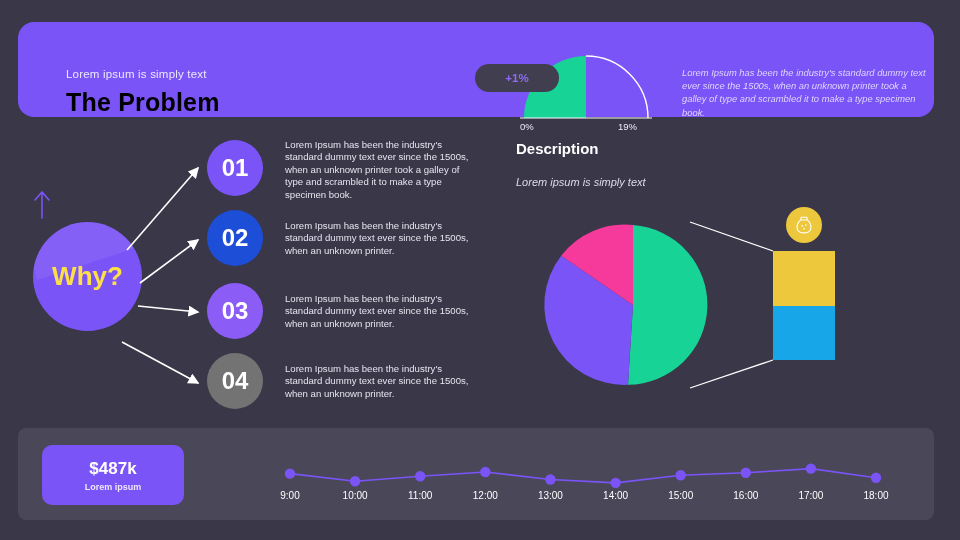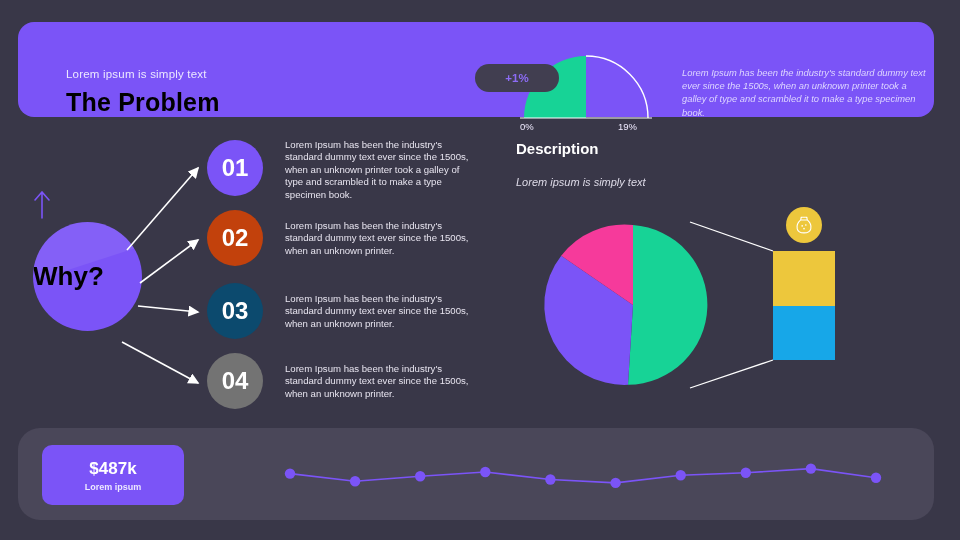--- a/index.html
+++ b/index.html
@@ -45,22 +45,22 @@
     background: #413e50;
     display: flex; align-items: center; justify-content: center;
     font-size: 11.5px; font-weight: bold; color: #8c6cf5;
   }
 
   
   #why-circle {
     position: absolute; left: 33px; top: 222px;
     width: 109px; height: 109px; border-radius: 50%;
     background: #7b54f7;
-    display: flex; align-items: center; 
-    font-size: 26px; font-weight: bold; color: #000000;
+    display: flex; align-items: center; justify-content: center;
+    font-size: 26px; font-weight: bold; color: #fde047;
     overflow: hidden;
   }
   #why-circle::before {
     content: ""; position: absolute; left: -10%; top: -35%;
     width: 130%; height: 70%;
     background: rgba(255,255,255,.07);
     transform: rotate(-18deg);
   }
   #why-label { position: relative; z-index: 2; }
   #up-arrow-icon { position: absolute; left: 32px; top: 190px; width: 20px; height: 30px; }
@@ -72,22 +72,22 @@
     position: absolute; left: 0; top: 0;
     width: 56px; height: 56px; border-radius: 50%;
     display: flex; align-items: center; justify-content: center;
     font-size: 24px; font-weight: bold; color: #ffffff;
   }
   .item-text {
     position: absolute; left: 78px; width: 190px;
     font-size: 9.6px; line-height: 12.4px; color: #e7e4ef;
   }
   #item-0 { top: 140px; } #item-0 .item-circle { background: #7b54f7; }
-  #item-1 { top: 210px; } #item-1 .item-circle { background: #c2410c; }
-  #item-2 { top: 283px; } #item-2 .item-circle { background: #0c4a6e; }
+  #item-1 { top: 210px; } #item-1 .item-circle { background: #1d4ed8; }
+  #item-2 { top: 283px; } #item-2 .item-circle { background: #8b5cf6; }
   #item-3 { top: 353px; } #item-3 .item-circle { background: #737373; }
   #item-0 .item-text { top: -1px; }
   #item-1 .item-text { top: 10px; }
   #item-2 .item-text { top: 10px; }
   #item-3 .item-text { top: 10px; }
 
   
   #desc-title {
     position: absolute; left: 516px; top: 140px;
     font-size: 15px; font-weight: bold; color: #ffffff;
@@ -109,21 +109,21 @@
     position: absolute; left: 281px; top: 7px;
     width: 36px; height: 36px; border-radius: 50%;
     background: #edc73c;
     display: flex; align-items: center; justify-content: center;
   }
 
   
   #footer {
     position: absolute; left: 18px; top: 428px;
     width: 916px; height: 92px;
-    background: #4a4759; border-radius: 22px;
+    background: #4a4759; border-radius: 8px;
   }
   #kpi-card {
     position: absolute; left: 24px; top: 17px;
     width: 142px; height: 60px; border-radius: 10px;
     background: #7b54f7;
     display: flex; flex-direction: column;
     align-items: center; justify-content: center;
   }
   #kpi-value { font-size: 17px; font-weight: bold; color: #ffffff; }
   #kpi-label { font-size: 9px; color: #ece8ff; margin-top: 3px; font-weight: bold; }
@@ -244,15 +244,27 @@
         <circle cx="107.1" cy="39.2" r="5.2" fill="#7b54f7"></circle>
         <circle cx="172.2" cy="34.2" r="5.2" fill="#7b54f7"></circle>
         <circle cx="237.3" cy="30.0" r="5.2" fill="#7b54f7"></circle>
         <circle cx="302.4" cy="37.5" r="5.2" fill="#7b54f7"></circle>
         <circle cx="367.6" cy="40.9" r="5.2" fill="#7b54f7"></circle>
         <circle cx="432.7" cy="33.3" r="5.2" fill="#7b54f7"></circle>
         <circle cx="497.8" cy="30.8" r="5.2" fill="#7b54f7"></circle>
         <circle cx="562.9" cy="26.6" r="5.2" fill="#7b54f7"></circle>
         <circle cx="628.0" cy="35.8" r="5.2" fill="#7b54f7"></circle>
       </svg>
+    <div id="tick-row">
+        <div class="tick" style="left: 42px;">9:00</div>
+        <div class="tick" style="left: 107.1px;">10:00</div>
+        <div class="tick" style="left: 172.2px;">11:00</div>
+        <div class="tick" style="left: 237.3px;">12:00</div>
+        <div class="tick" style="left: 302.4px;">13:00</div>
+        <div class="tick" style="left: 367.6px;">14:00</div>
+        <div class="tick" style="left: 432.7px;">15:00</div>
+        <div class="tick" style="left: 497.8px;">16:00</div>
+        <div class="tick" style="left: 562.9px;">17:00</div>
+        <div class="tick" style="left: 628px;">18:00</div>
+      </div>
   </div>
 
 </div>
 
 </body></html>

